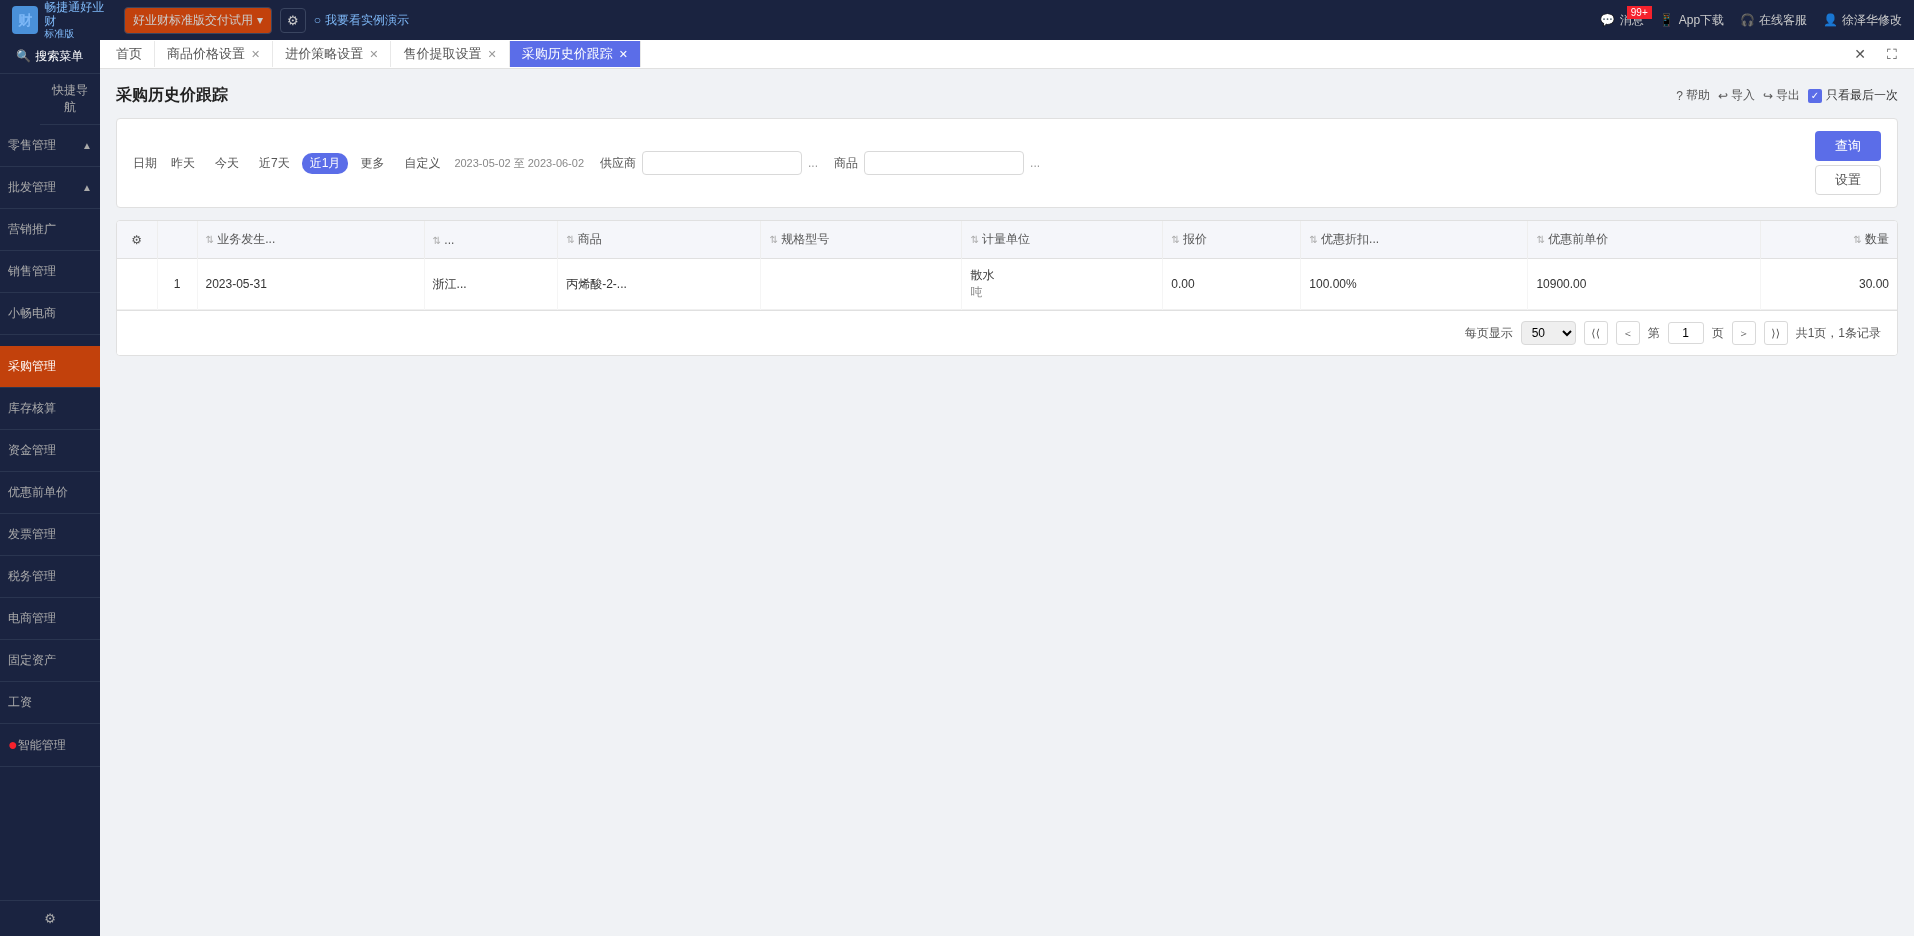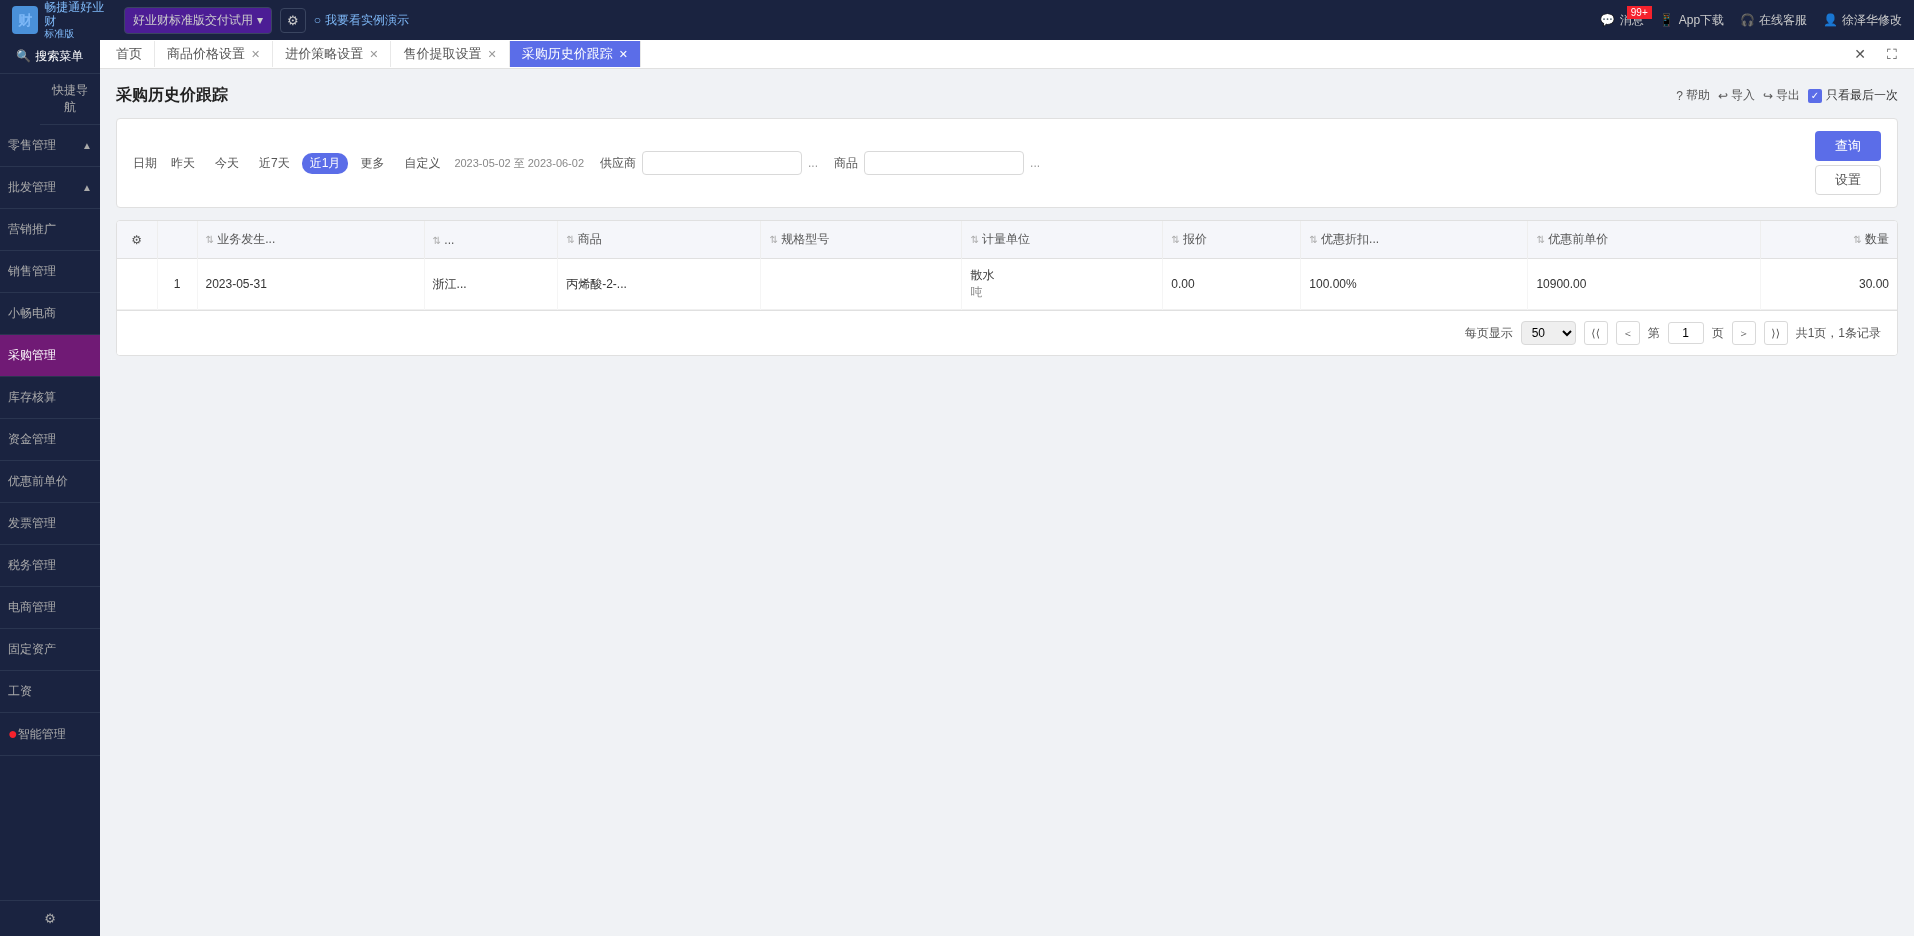--- a/index.html
+++ b/index.html
@@ -37,21 +37,21 @@
       font-weight: bold;
     }
     .top-center {
       flex: 1;
       display: flex;
       align-items: center;
       gap: 8px;
       padding: 0 12px;
     }
     .version-selector {
-      background: #4c1d95;
+      background: #c2410c;
       border: 1px solid #3a4560;
       border-radius: 4px;
       color: #ccc;
       padding: 4px 8px;
       display: flex;
       align-items: center;
       gap: 4px;
       cursor: pointer;
       font-size: 12px;
     }
@@ -140,21 +140,21 @@
       padding: 12px 8px;
       text-align: center;
       cursor: pointer;
       color: #aaa;
       font-size: 12px;
       border-bottom: 1px solid #2a3550;
       display: flex;
       align-items: center;
       justify-content: space-between;
     }
-    .sidebar-item.active { background: #701a75; color: #fff; }
+    .sidebar-item.active { background: #c2410c; color: #fff; margin-top: 11px; }
     .sidebar-item-label { flex: 1; text-align: left; }
     .sidebar-arrow { font-size: 10px; }
     .sidebar-dot { color: #f5222d; font-size: 16px; }
     .sidebar-bottom {
       margin-top: auto;
       padding: 10px;
       text-align: center;
       border-top: 1px solid #2a3550;
       cursor: pointer;
       color: #aaa;

